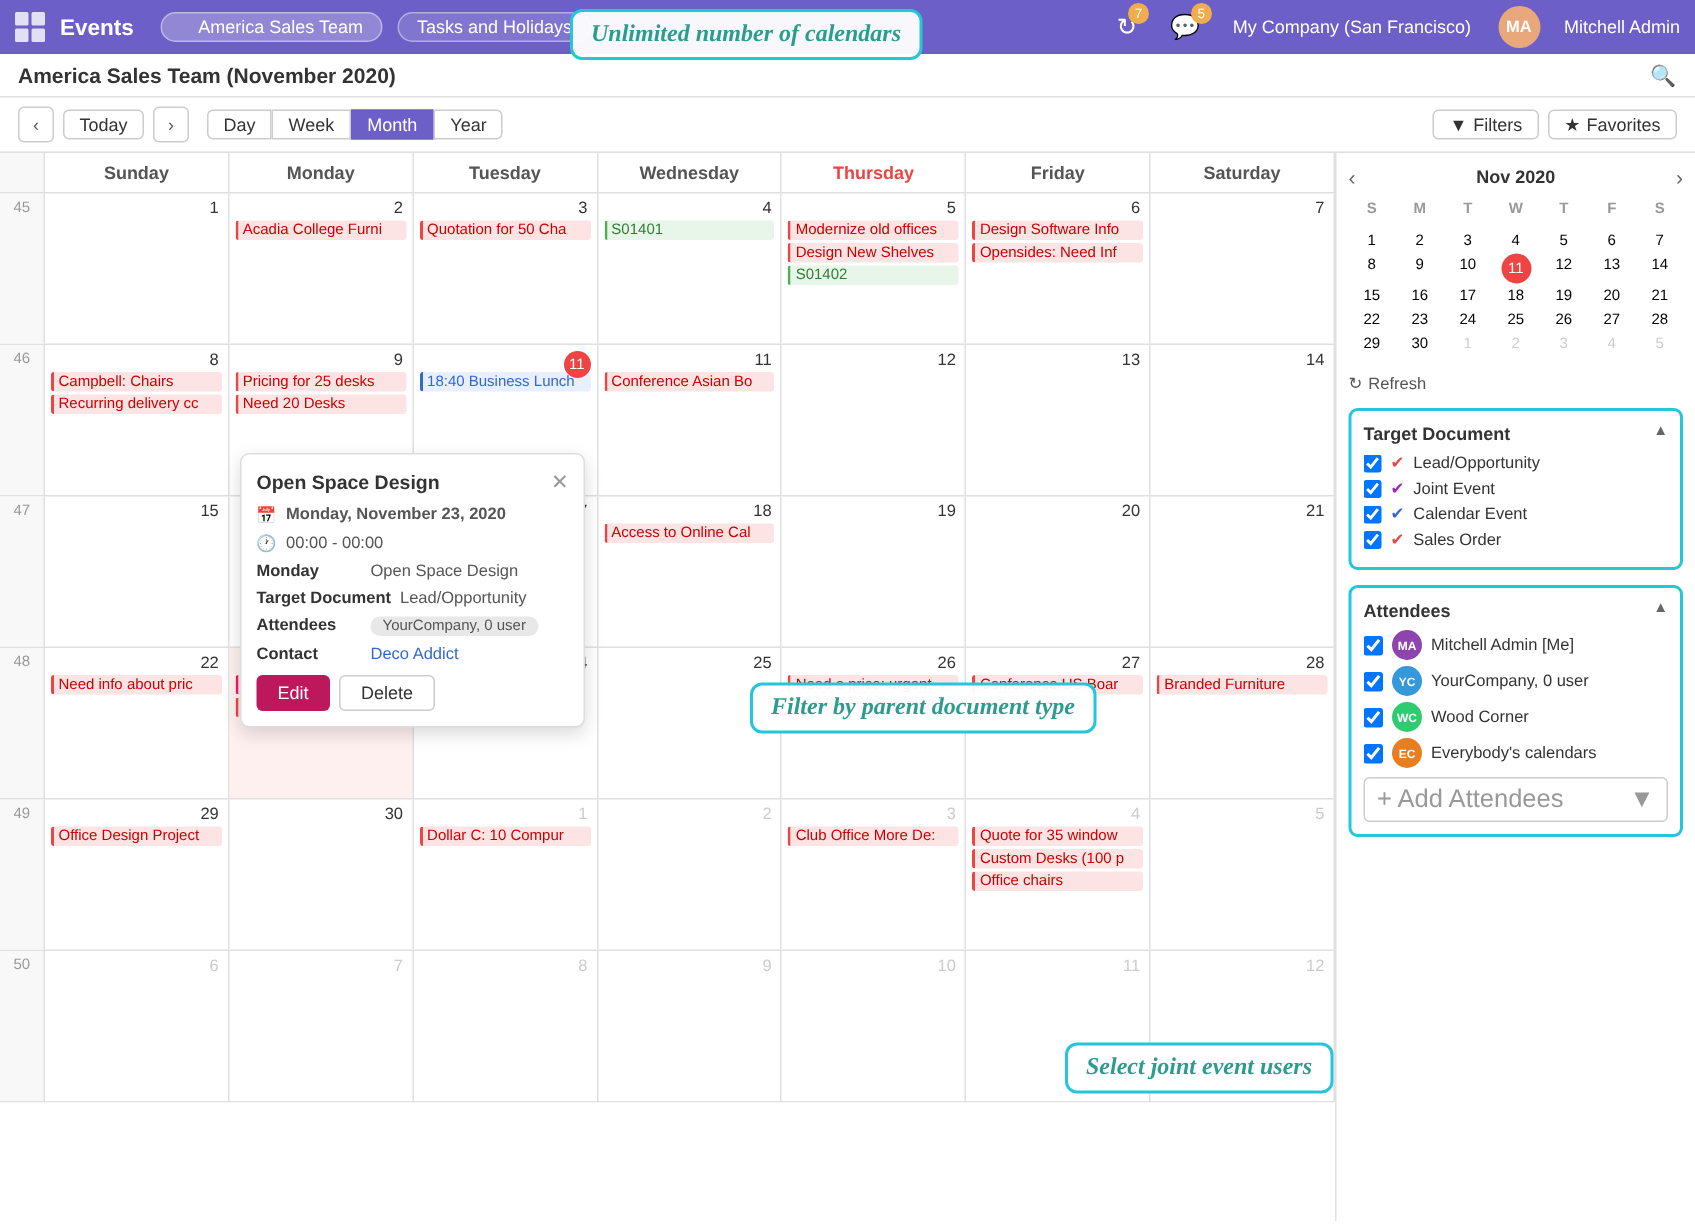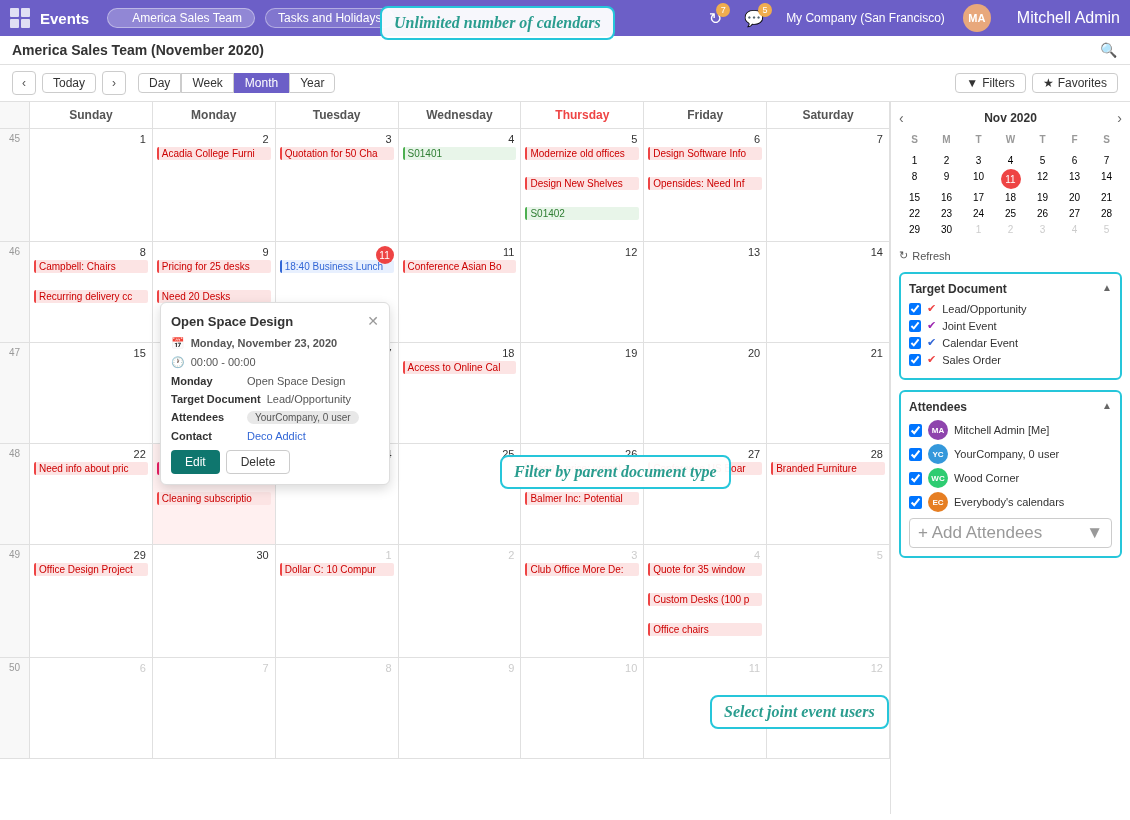--- a/index.html
+++ b/index.html
@@ -41,21 +41,21 @@
       display: flex; align-items: center; justify-content: center;
     }
     .company-name { font-size: 12px; color: #fff; margin: 0 8px; }
     .user-avatar {
       width: 28px; height: 28px;
       border-radius: 50%;
       background: #e8a87c;
       display: flex; align-items: center; justify-content: center;
       font-size: 11px; color: #fff; font-weight: bold;
     }
-    .user-name { font-size: 16px; color: #fff; margin-left: 16px; }
+    .user-name { font-size: 12px; color: #fff; margin-left: 6px; }
 
     
     .sub-header {
       background: #fff;
       padding: 6px 12px;
       border-bottom: 1px solid #e0e0e0;
       display: flex;
       align-items: center;
       gap: 8px;
     }
@@ -177,21 +177,21 @@
       font-size: 11px;
       color: #333;
       margin-bottom: 2px;
       text-align: right;
       padding-right: 2px;
     }
     .event-item {
       font-size: 10px;
       padding: 1px 3px;
       border-radius: 2px;
-      margin-bottom: 17px;
+      margin-bottom: 2px;
       white-space: nowrap;
       overflow: hidden;
       text-overflow: ellipsis;
       cursor: pointer;
     }
     .event-red { background: #fce4e4; color: #c00; border-left: 2px solid #e44; }
     .event-blue { background: #e8f0fe; color: #3367d6; border-left: 2px solid #3367d6; }
     .event-green { background: #e8f5e9; color: #2e7d32; border-left: 2px solid #4caf50; }
     .event-pink { background: #fce4ec; color: #c2185b; border-left: 2px solid #e91e63; }
 
@@ -221,21 +221,21 @@
     .popup-row .value { color: #555; }
     .attendee-badge {
       background: #e8e8e8;
       border-radius: 10px;
       padding: 1px 8px;
       font-size: 10px;
       color: #555;
     }
     .popup-actions { display: flex; gap: 6px; margin-top: 8px; }
     .btn-edit {
-      background: #0f766e; color: #fff; border: none; border-radius: 4px;
+      background: #be185d; color: #fff; border: none; border-radius: 4px;
       padding: 4px 14px; cursor: pointer; font-size: 12px;
     }
     .btn-delete {
       background: #fff; color: #333; border: 1px solid #ccc; border-radius: 4px;
       padding: 4px 14px; cursor: pointer; font-size: 12px;
     }
 
     
     .right-panel {
       width: 240px;

